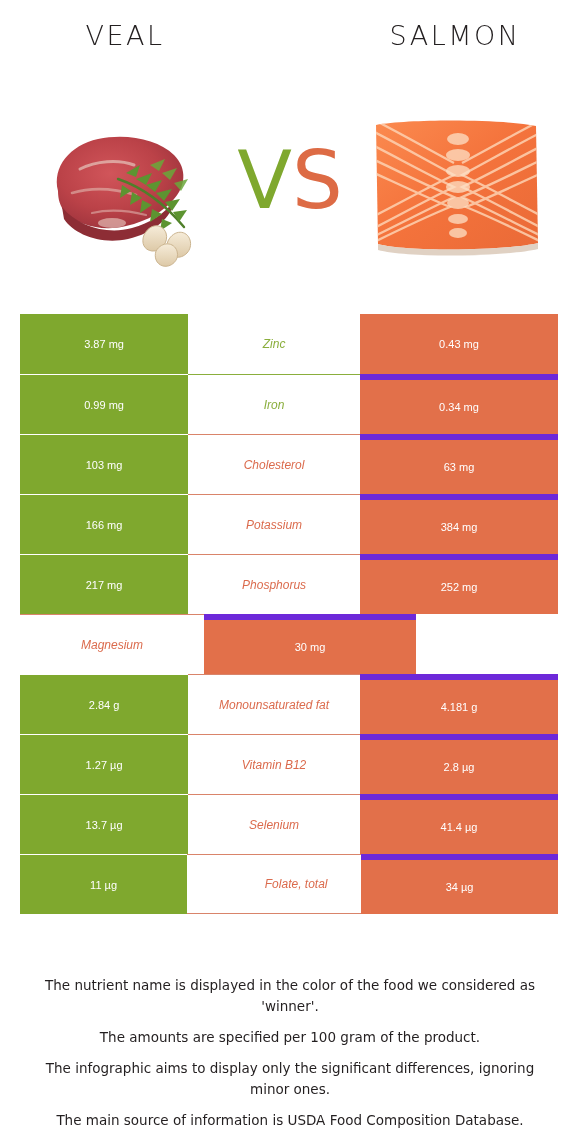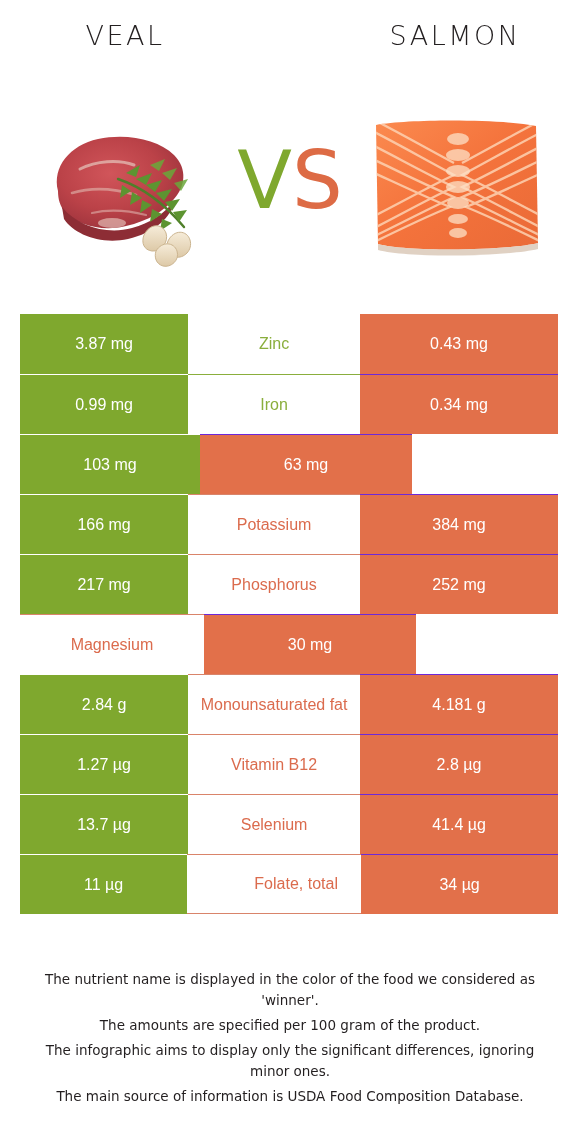--- a/index.html
+++ b/index.html
@@ -86,60 +86,61 @@
   .row {
     position: relative;
     height: 60px;
     display: flex;
     align-items: stretch;
   }
   .cell {
     display: flex;
     align-items: center;
     justify-content: center;
-    font-size: 16px;
+    font-size: 11px;
     box-sizing: border-box;
   }
   .cell-left {
     width: 180px;
     background: #7FA82E;
     color: #ffffff;
   }
   .cell-mid {
     width: 184px;
     background: #ffffff;
-    font-size: 16px;
+    font-size: 12px;
+    font-style: italic;
   }
   .cell-right {
     width: 212px;
     background: #E2704A;
     color: #ffffff;
   }
   .row + .row .cell-left  { border-top: 1px solid #ffffff; }
-  .row + .row .cell-right { border-top: 1px solid #6d28d9; }
+  .row + .row .cell-right { border-top: 6px solid #6d28d9; }
 
   
   .row.win-left  .cell-mid { color: #8AAE3C; border-top: 1px solid #8AAE3C; }
   .row.win-right .cell-mid { color: #DB6B4D; border-top: 1px solid #D9846A; }
   .row:first-child .cell-mid { border-top: none; }
   .row:last-child  .cell-mid { border-bottom: 1px solid #D9846A; padding-left: 44px; }
 
   
   .footer {
     position: absolute;
     left: 24px;
     top: 965px;
     width: 532px;
     text-align: center;
     font-size: 13.5px;
     line-height: 21px;
     color: #231f20;
     font-family: "DejaVu Sans", sans-serif;
   }
-  .footer p { margin: 4px; }
+  .footer p { margin: 10px; }
 </style>
 </head>
 <body>
 
 <div class="header-titles">
   <div class="food-title left">VEAL</div>
   <div class="food-title right">SALMON</div>
 </div>
 
 <div class="hero">
@@ -247,20 +248,21 @@
   </div>
 
   <div class="row win-left">
     <div class="cell cell-left">0.99 mg</div>
     <div class="cell cell-mid">Iron</div>
     <div class="cell cell-right">0.34 mg</div>
   </div>
 
   <div class="row win-right">
     <div class="cell cell-left">103 mg</div>
+    <div class="cell cell-mid">Cholesterol</div>
     <div class="cell cell-right">63 mg</div>
   </div>
 
   <div class="row win-right">
     <div class="cell cell-left">166 mg</div>
     <div class="cell cell-mid">Potassium</div>
     <div class="cell cell-right">384 mg</div>
   </div>
 
   <div class="row win-right">

